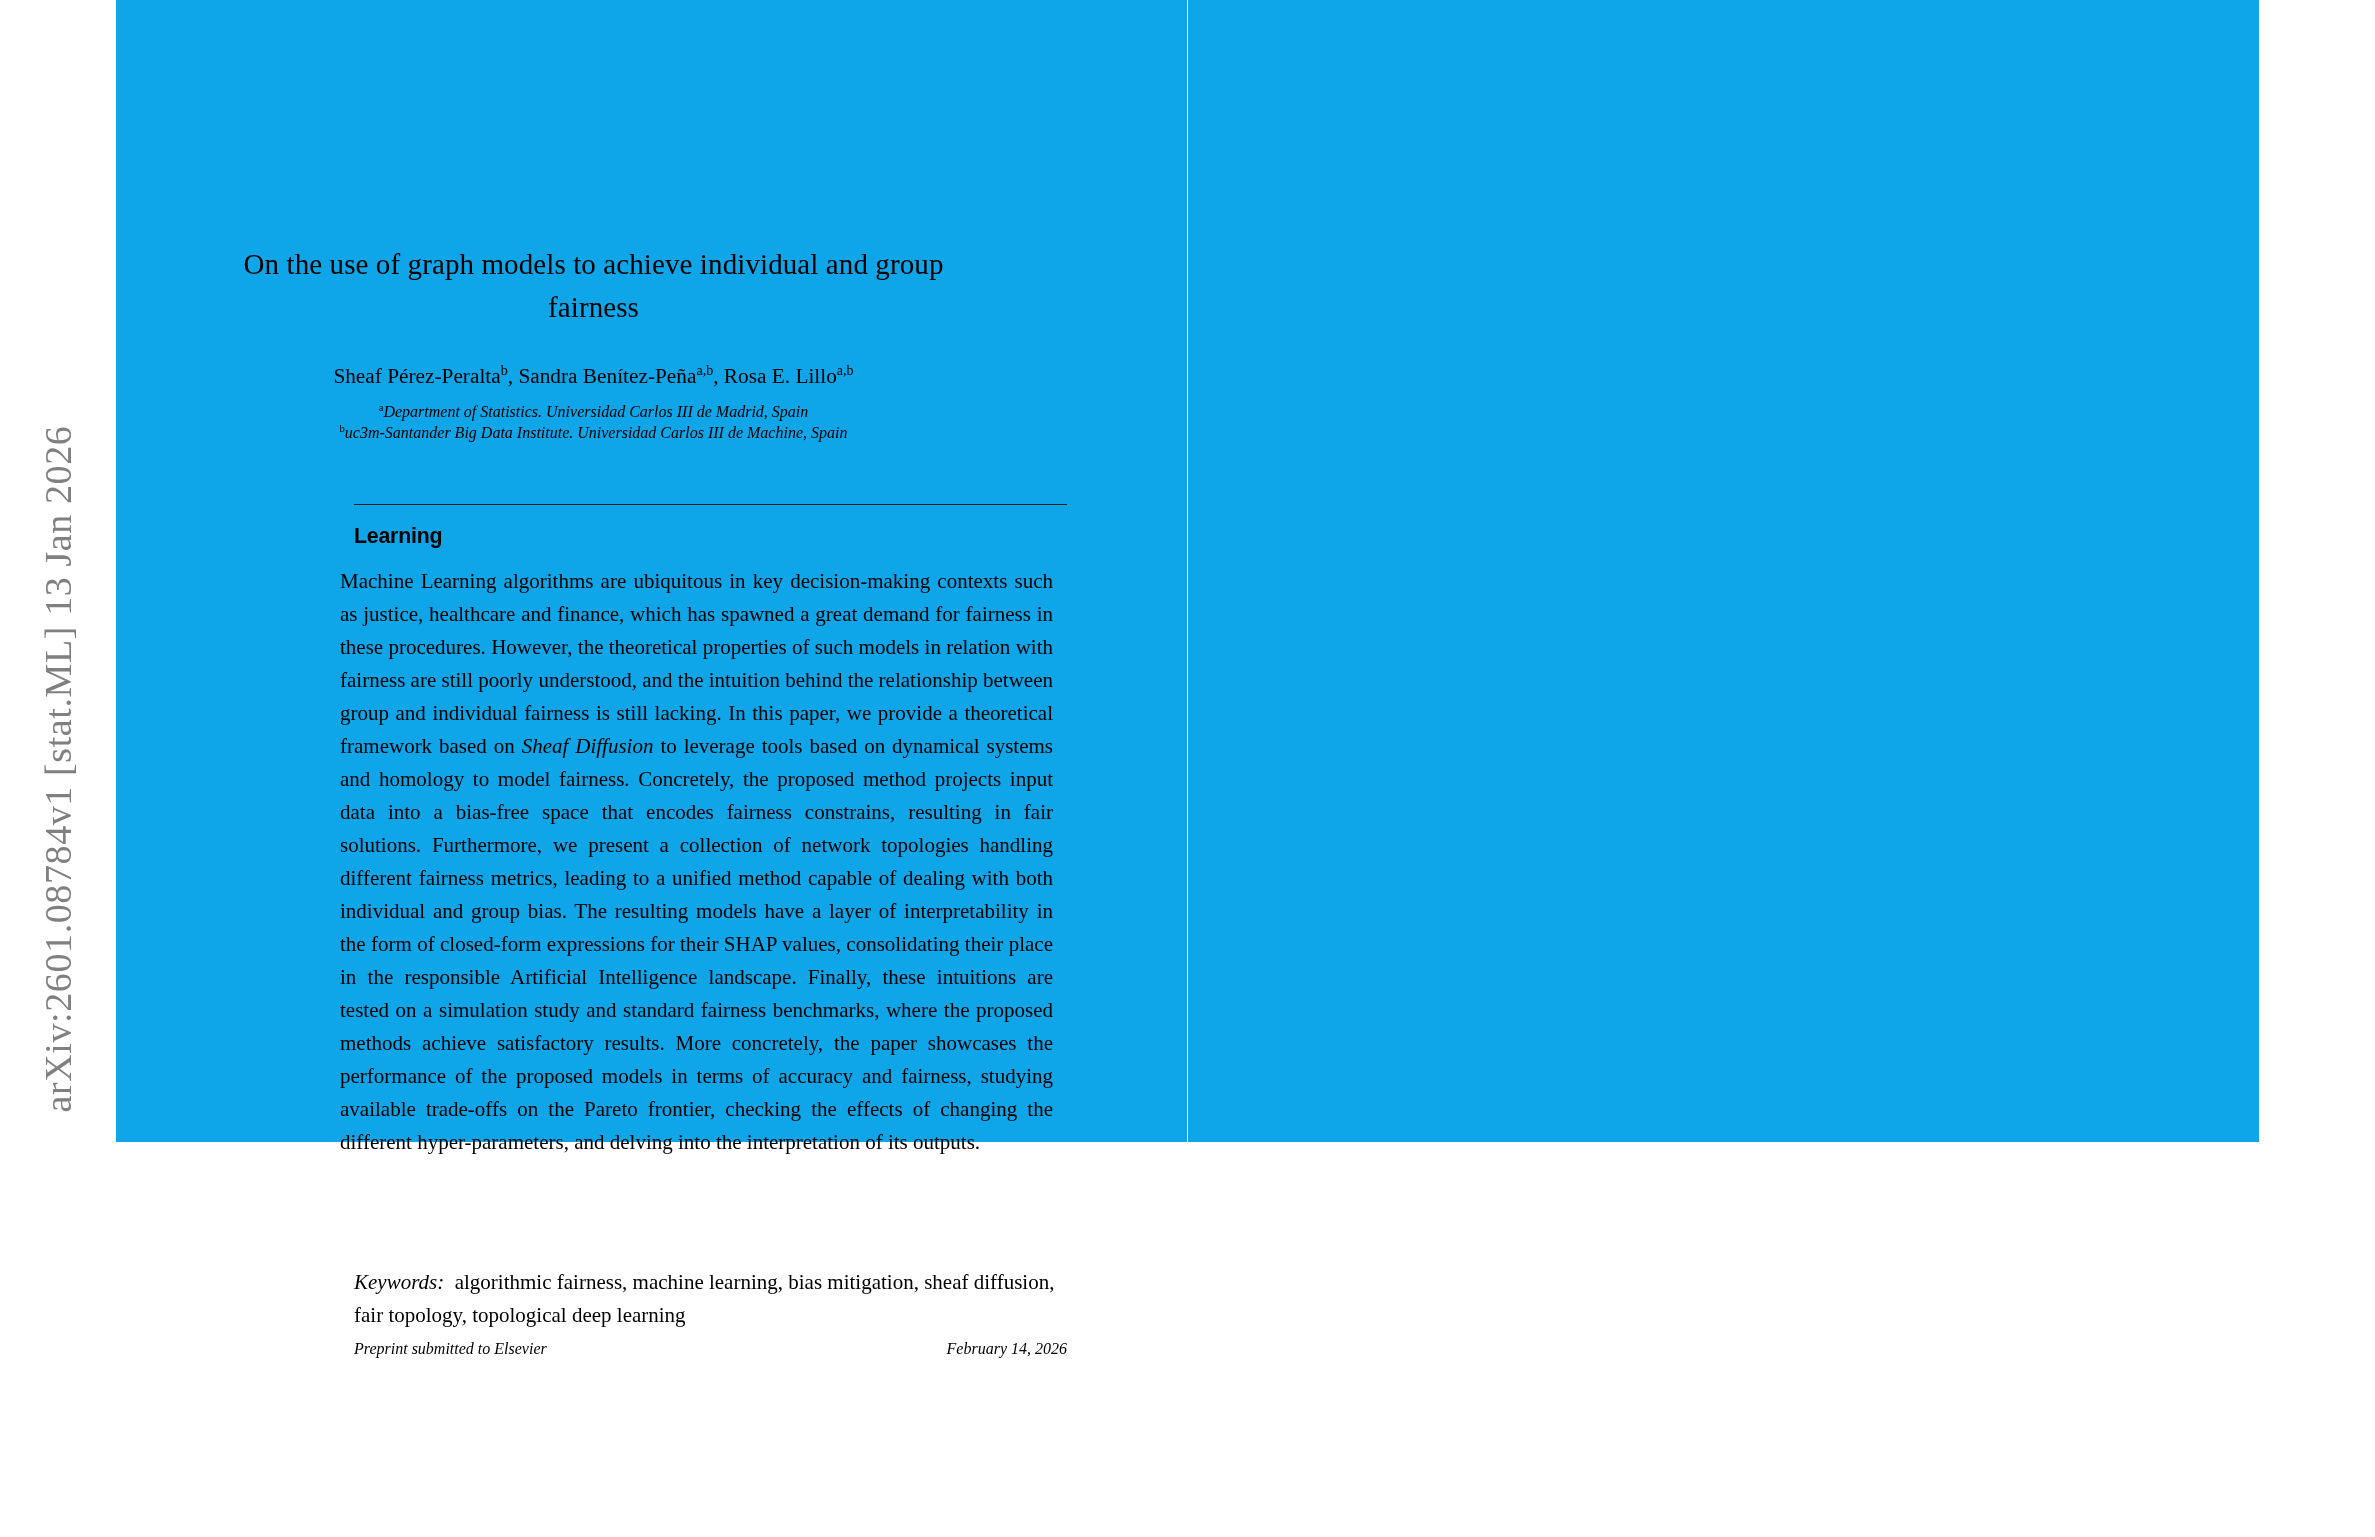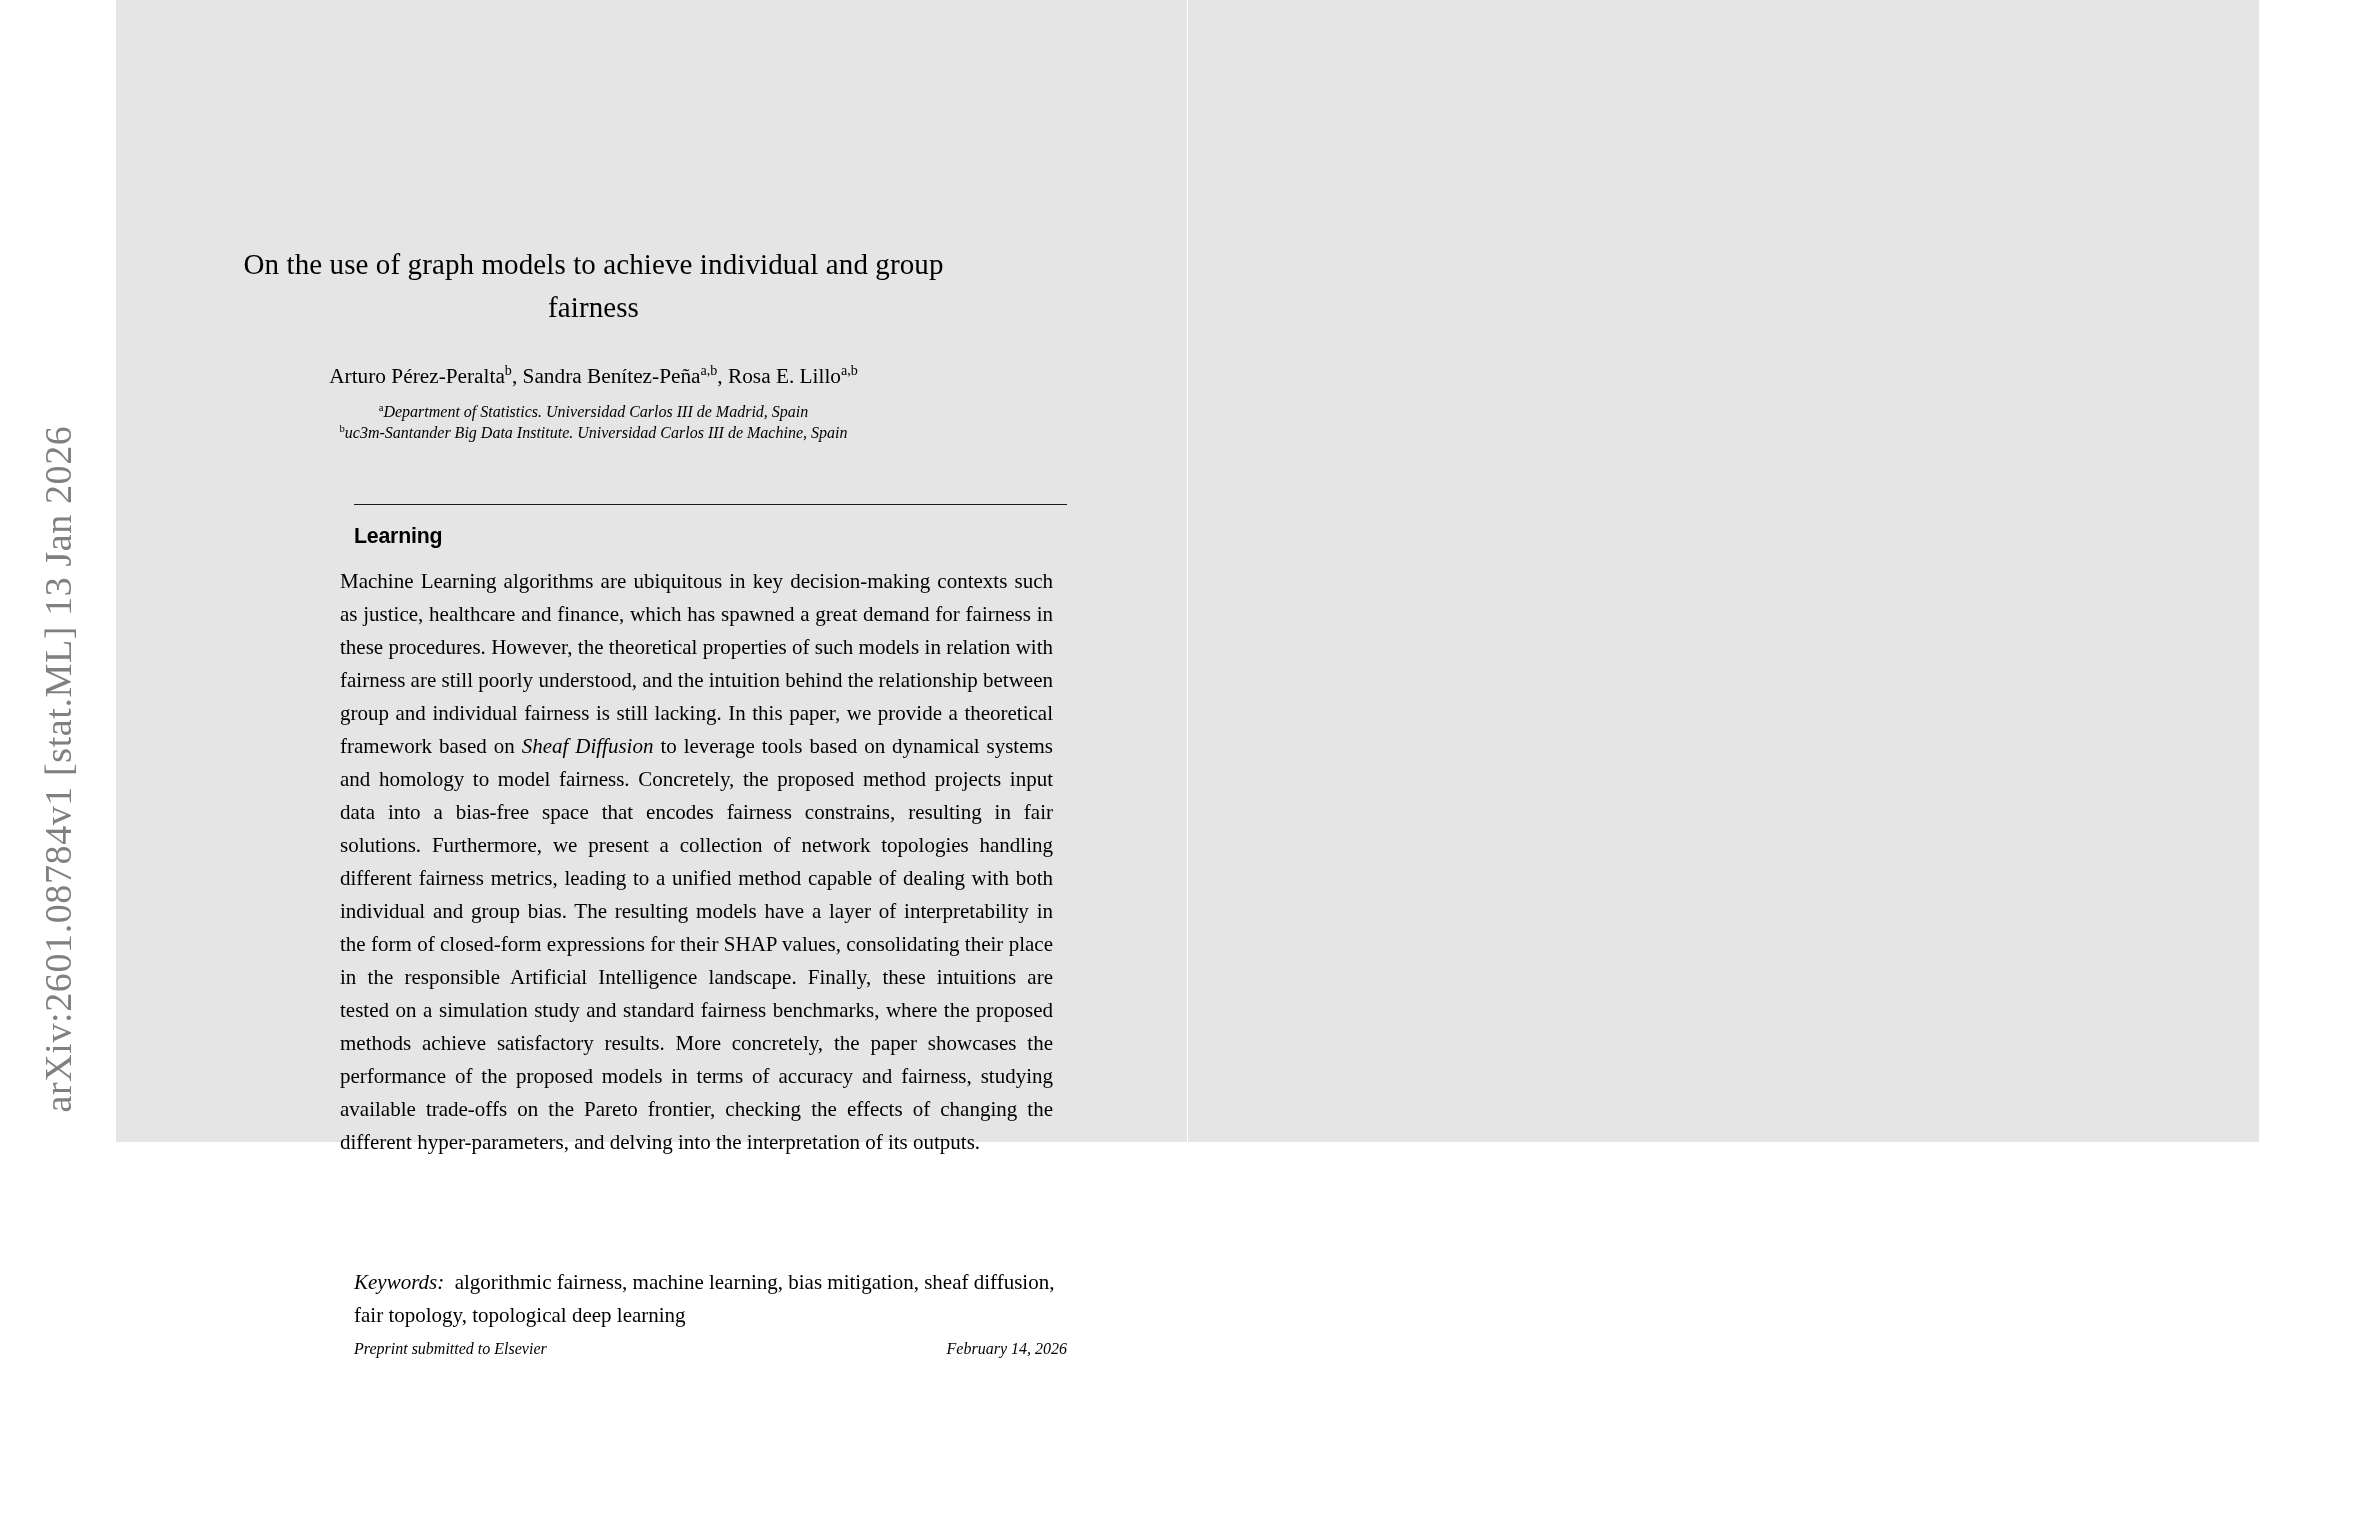--- a/index.html
+++ b/index.html
@@ -43,21 +43,21 @@
     left: 0;
     top: 0;
     width: 2375px;
     height: 1537px;
   }
 
   .page {
     position: absolute;
     top: 0;
     height: 1142px;
-    background: #e5e5e5;
+    background: #0ea5e9;
   }
   #page-left  { left: 116px;  width: 1071px; }
   #page-right { left: 1188px; width: 1071px; }
 
   .page-inner {
     position: absolute;
     left: 0;
     right: 0;
     top: 0;
     bottom: 0;
@@ -157,21 +157,21 @@
 
 <div id="spread">
 
   <div class="page" id="page-left">
     <div class="page-inner">
 
       <div id="title-block">
         <div id="paper-title">On the use of graph models to achieve individual and group fairness</div>
 
         <div id="authors">
-          <span>Arturo Pérez-Peralta</span><sup>b</sup><span>, </span><span>Sandra Benítez-Peña</span><sup>a,b</sup><span>, </span><span>Rosa E. Lillo</span><sup>a,b</sup>
+          <span>Sheaf Pérez-Peralta</span><sup>b</sup><span>, </span><span>Sandra Benítez-Peña</span><sup>a,b</sup><span>, </span><span>Rosa E. Lillo</span><sup>a,b</sup>
         </div>
 
         <div id="affiliations">
           <span class="aff-line"><sup>a</sup><span>Department of Statistics. Universidad Carlos III de Madrid, Spain</span></span>
           <span class="aff-line"><sup>b</sup><span>uc3m-Santander Big Data Institute. Universidad Carlos III de Machine, Spain</span></span>
         </div>
       </div>
 
       <div id="abstract-rule"></div>
 

